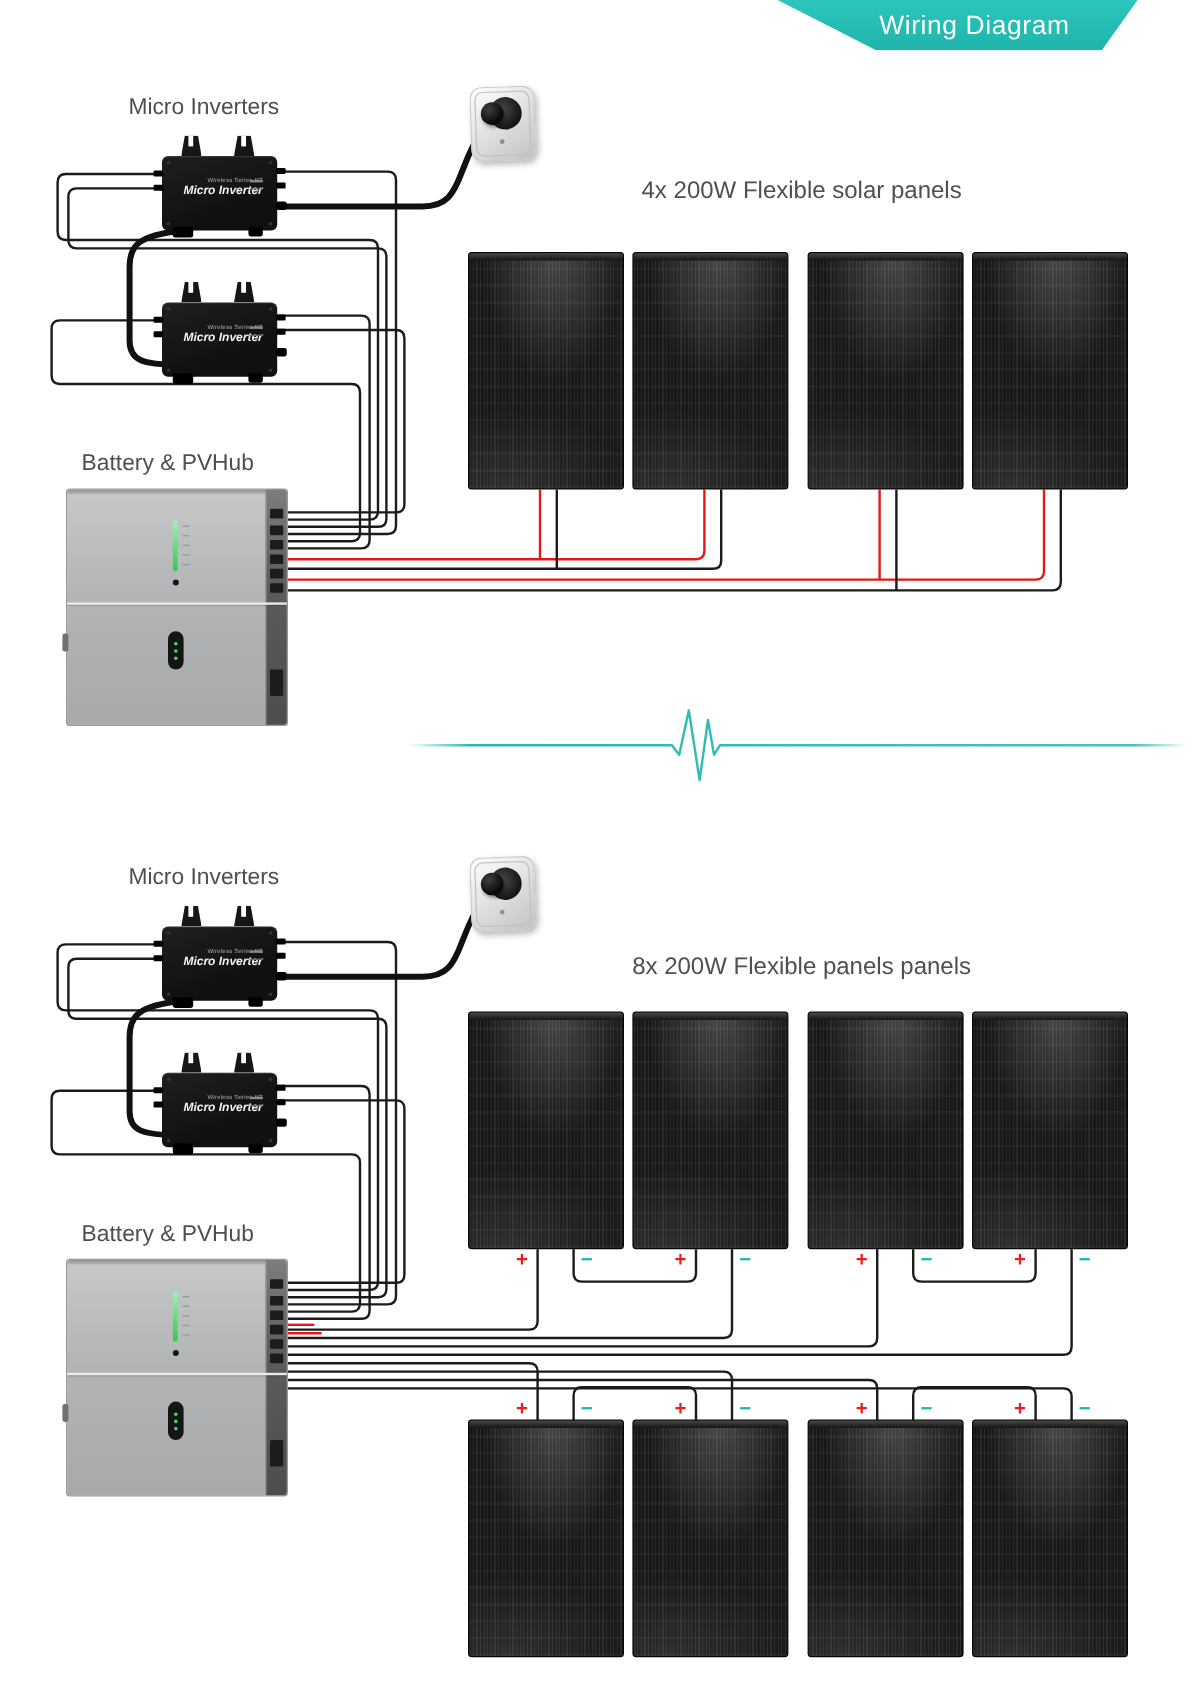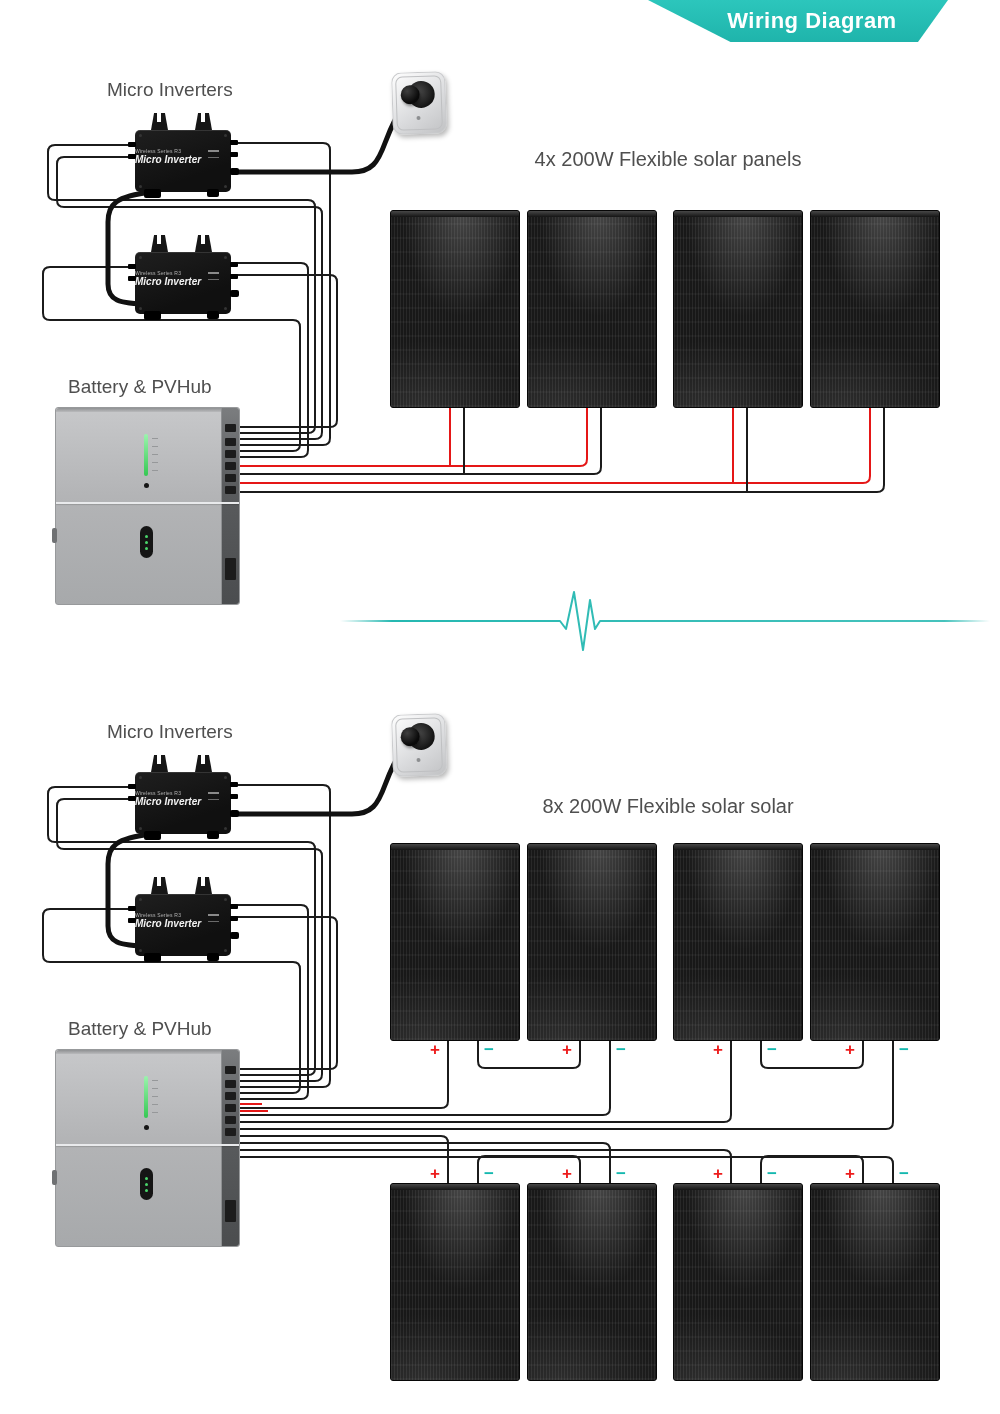--- a/index.html
+++ b/index.html
@@ -4,21 +4,21 @@
 <style>
   html,body{margin:0;padding:0;background:#fff;}
   body{font-family:"Liberation Sans", sans-serif;}
   .stage{position:relative;width:1000px;height:1414px;background:#fff;overflow:hidden;}
 
   
   .banner{position:absolute;left:648px;top:0;width:300px;height:42px;z-index:6;
     background:linear-gradient(180deg,#2cc6bc,#1fb4ab);
     clip-path:polygon(0% 0%,100% 0%,90% 100%,27.5% 100%);
     display:flex;align-items:center;justify-content:center;padding-left:28px;box-sizing:border-box;}
-  .banner span{color:#fff;font-size:22px;font-weight:bold;letter-spacing:.5px;}
+  .banner span{color:#fff;font-size:22px;font-weight:normal;letter-spacing:.5px;}
 
   
   .lbl{position:absolute;color:#4f4f4f;z-index:4;white-space:nowrap;}
   .lbl-inverters{font-size:19px;}
   .lbl-battery{font-size:19px;text-align:center;}
   .lbl-title{font-size:20px;width:560px;text-align:center;}
 
   
   .inverter{position:absolute;width:96px;height:62px;z-index:3;border-radius:5px;
     background:linear-gradient(160deg,#1f1f1f,#101010 70%);
@@ -31,21 +31,21 @@
   .inverter .nub.l1{left:-7px;top:12px;width:8px;height:5px;}
   .inverter .nub.l2{left:-7px;top:24px;width:8px;height:5px;}
   .inverter .nub.r1{right:-7px;top:10px;width:8px;height:5px;}
   .inverter .nub.r2{right:-7px;top:22px;width:8px;height:5px;}
   .inverter .nub.ac{right:-8px;top:38px;width:9px;height:7px;border-radius:2px;}
   .inverter .port-bl{position:absolute;left:9px;bottom:-6px;width:17px;height:9px;background:#000;border-radius:2px;}
   .inverter .port-br{position:absolute;right:12px;bottom:-5px;width:12px;height:8px;background:#000;border-radius:2px;}
   .inverter .screw{position:absolute;width:3px;height:3px;border-radius:50%;background:#343434;}
   .inverter .screw.s1{left:4px;top:4px;}   .inverter .screw.s2{right:4px;top:4px;}
   .inverter .screw.s3{left:4px;bottom:4px;}.inverter .screw.s4{right:4px;bottom:4px;}
-  .inverter .txt{position:absolute;left:0;right:12px;top:18px;text-align:left;color:#eee;}
+  .inverter .txt{position:absolute;left:0;right:12px;top:18px;text-align:right;color:#eee;}
   .inverter .series{display:block;font-size:5px;color:#b5b5b5;letter-spacing:.2px;}
   .inverter .name{display:block;font-size:10px;font-weight:bold;font-style:italic;color:#f2f2f2;}
   .inverter .logo{position:absolute;right:12px;top:20px;width:11px;height:5px;
     border-top:2px solid #8a8a8a;border-bottom:1px solid #6a6a6a;}
 
   
   .outlet{position:absolute;width:54px;height:62px;z-index:3;border-radius:10px;transform:rotate(-2deg);
     background:linear-gradient(145deg,#ffffff,#dcddDF 55%,#c0c1c3);
     box-shadow:2px 3px 5px rgba(0,0,0,.28),inset 0 0 0 1px #cacbcd;}
   .outlet .plate{position:absolute;inset:4px;border:1px solid #bfc0c2;border-radius:7px;}
@@ -96,21 +96,21 @@
 
   <div class="banner">
     <span>Wiring Diagram</span>
   </div>
 
   <div class="lbl lbl-inverters" style="left:107px;top:79px;">Micro Inverters</div>
   <div class="lbl lbl-title" style="left:388px;top:148px;">4x 200W Flexible solar panels</div>
   <div class="lbl lbl-battery" style="left:68px;top:376px;">Battery &amp; PVHub</div>
 
   <div class="lbl lbl-inverters" style="left:107px;top:721px;">Micro Inverters</div>
-  <div class="lbl lbl-title" style="left:388px;top:795px;">8x 200W Flexible solar solar</div>
+  <div class="lbl lbl-title" style="left:388px;top:795px;">8x 200W Flexible panels panels</div>
   <div class="lbl lbl-battery" style="left:68px;top:1018px;">Battery &amp; PVHub</div>
 
   <div id="devices">
       <div class="inverter" style="left: 135px; top: 130px;">
     <div class="tab t1">
           <div class="slot"></div>
         </div>
     <div class="tab t2">
           <div class="slot"></div>
         </div>

